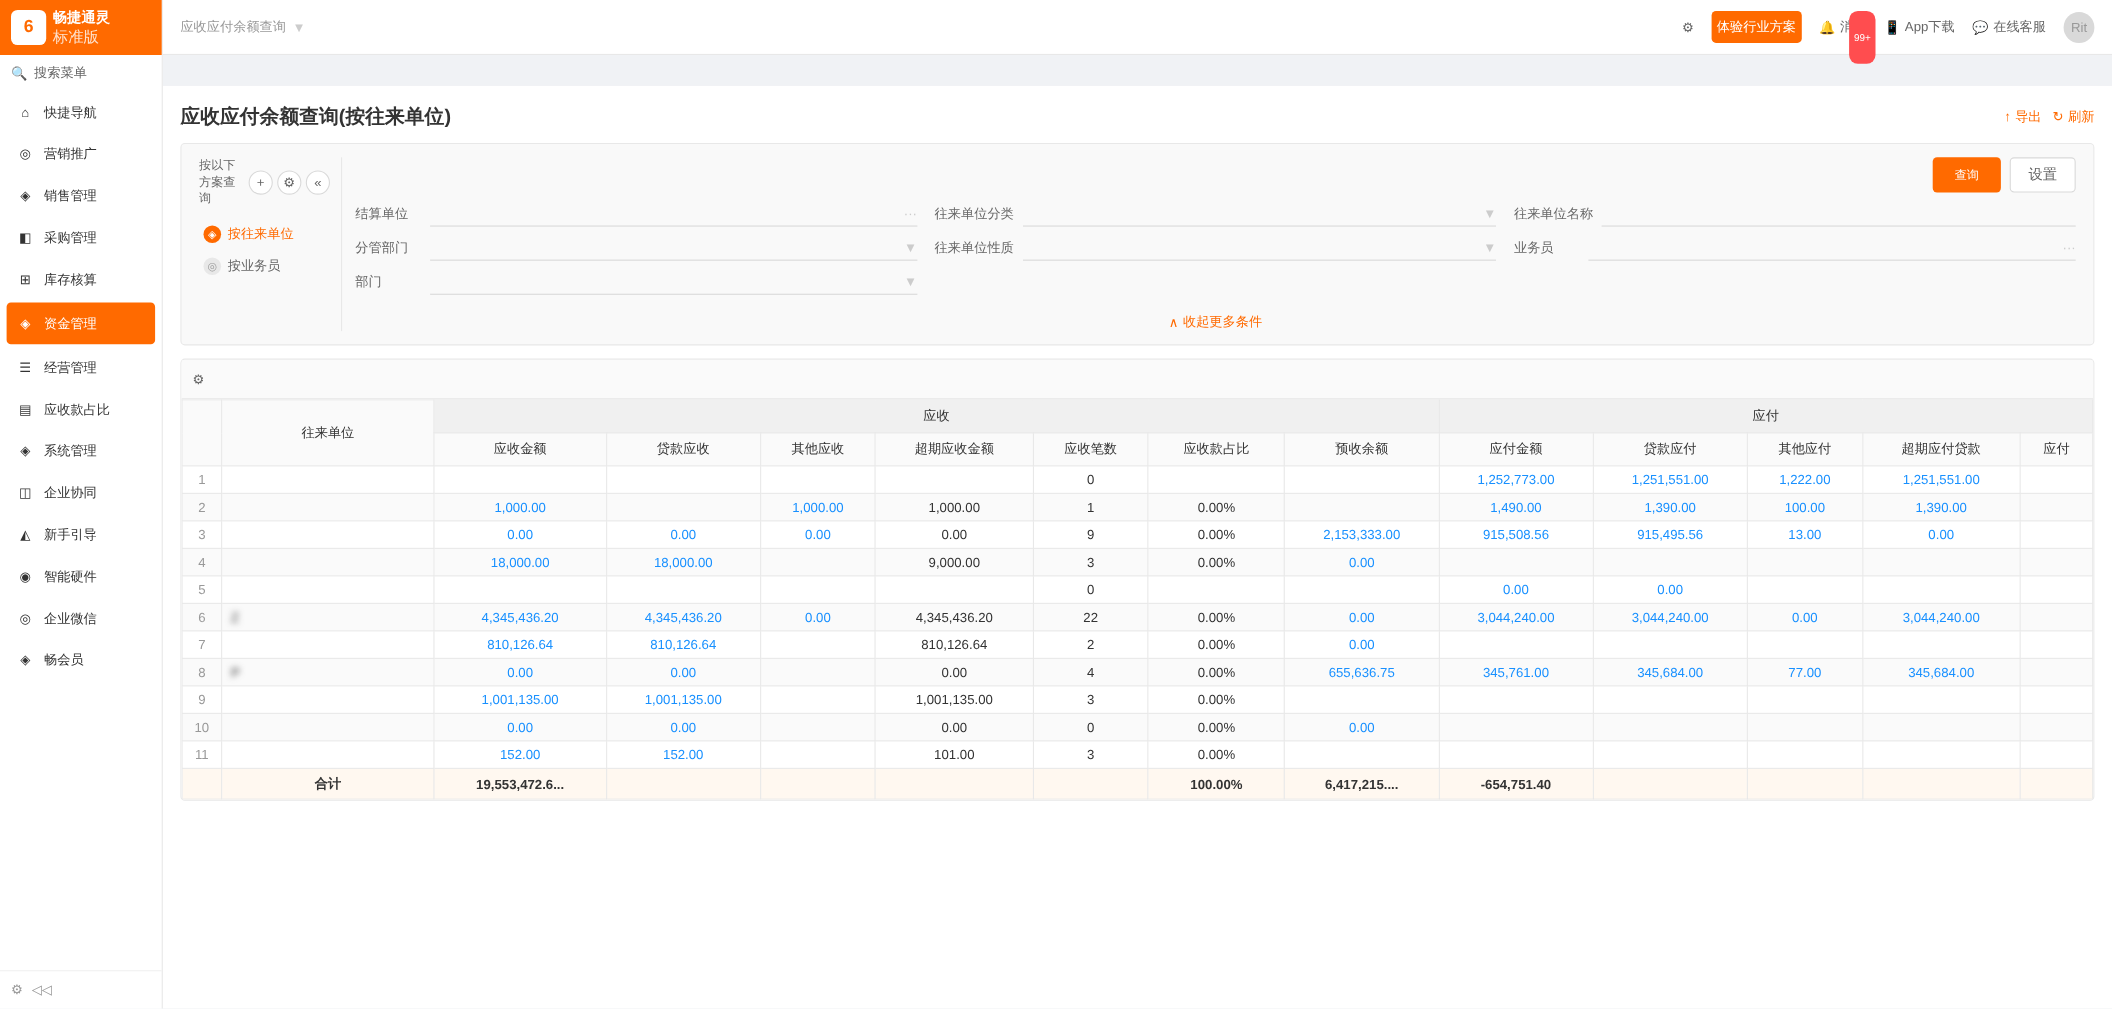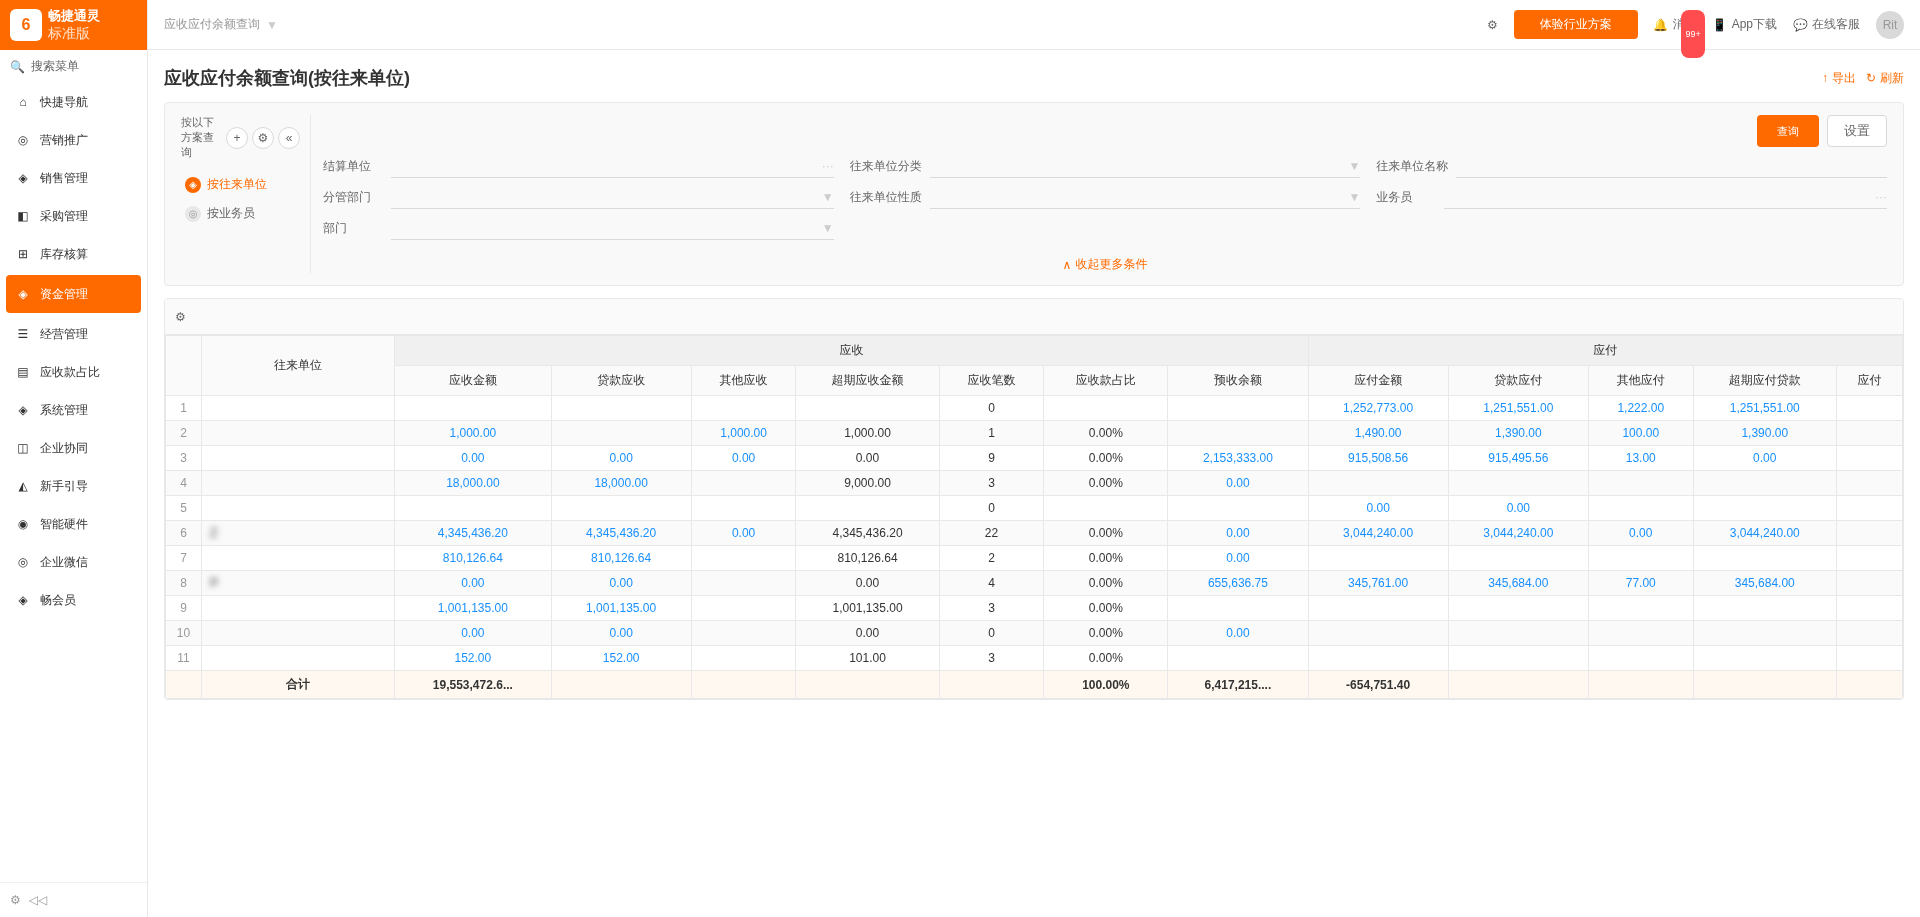--- a/index.html
+++ b/index.html
@@ -11,29 +11,29 @@
     .logo-icon { width: 32px; height: 32px; background: #fff; border-radius: 6px; display: flex; align-items: center; justify-content: center; color: #ff6a00; font-weight: bold; font-size: 16px; }
     .sidebar-search { padding: 8px 10px; display: flex; align-items: center; gap: 6px; cursor: pointer; color: #666; }
     .sidebar-nav { flex: 1; overflow-y: auto; }
     .sidebar-item { display: flex; align-items: center; gap: 8px; padding: 10px 14px; cursor: pointer; color: #333; transition: background 0.2s; }
     .sidebar-item.active { background: #ff6a00; color: #fff; border-radius: 4px; margin: 2px 6px; padding: 10px 8px; }
     .sidebar-item .item-icon { width: 18px; height: 18px; display: flex; align-items: center; justify-content: center; flex-shrink: 0; }
     .sidebar-bottom { padding: 10px; display: flex; gap: 8px; border-top: 1px solid #f0f0f0; }
     .sidebar-bottom-btn { cursor: pointer; color: #999; }
 
     
-    .main { flex: 1; display: flex; flex-direction: column; height: 100%; overflow: hidden; }
+    .main { flex: 1; display: flex; flex-direction: column; height: 100%; overflow: hidden; gap: 28px; }
 
     
     .top-header { height: 50px; background: #fff; border-bottom: 1px solid #e8e8e8; display: flex; align-items: center; padding: 0 16px; gap: 10px; }
     .breadcrumb-area { display: flex; align-items: center; gap: 6px; flex: 1; }
     .breadcrumb-text { color: #999; font-size: 12px; }
     .header-actions { display: flex; align-items: center; gap: 16px; }
     .gear-btn { cursor: pointer; color: #666; }
-    .promo-btn { background: #ff6a00; color: #fff; border: none; padding: 6px 26px; border-radius: 4px; cursor: pointer; font-size: 12px; }
+    .promo-btn { background: #ff6a00; color: #fff; border: none; padding: 6px 5px; border-radius: 4px; cursor: pointer; font-size: 12px; }
     .badge-btn { position: relative; cursor: pointer; color: #666; display: flex; align-items: center; gap: 4px; }
     .badge { position: absolute; top: -6px; right: -8px; background: #ff4d4f; color: #fff; font-size: 9px; padding: 19px 4px; border-radius: 8px; }
     .user-avatar { width: 28px; height: 28px; border-radius: 50%; background: #d9d9d9; cursor: pointer; }
 
     
     .tabs-bar { height: 40px; background: #f5f5f5; border-bottom: 1px solid #e0e0e0; display: flex; align-items: end; padding-left: 0; }
     .tab { padding: 8px 16px; cursor: pointer; border-top: 1px solid transparent; border-left: 1px solid transparent; border-right: 1px solid transparent; color: #666; background: #e8e8e8; margin-right: 2px; border-radius: 4px 4px 0 0; font-size: 13px; }
     .tab.active { background: #fff; color: #333; border-top: 1px solid #e0e0e0; border-left: 1px solid #e0e0e0; border-right: 1px solid #e0e0e0; border-bottom: 1px solid #fff; }
     .tab-close { margin-left: 6px; color: #999; font-size: 11px; }
 

